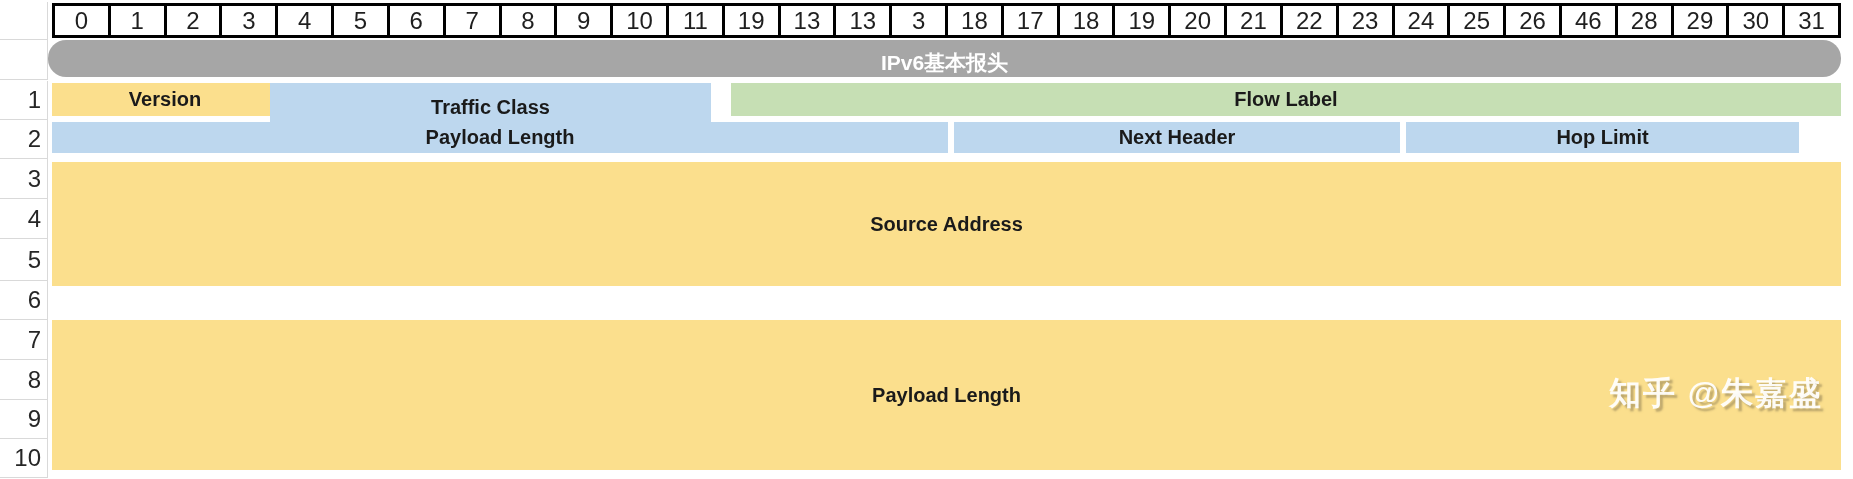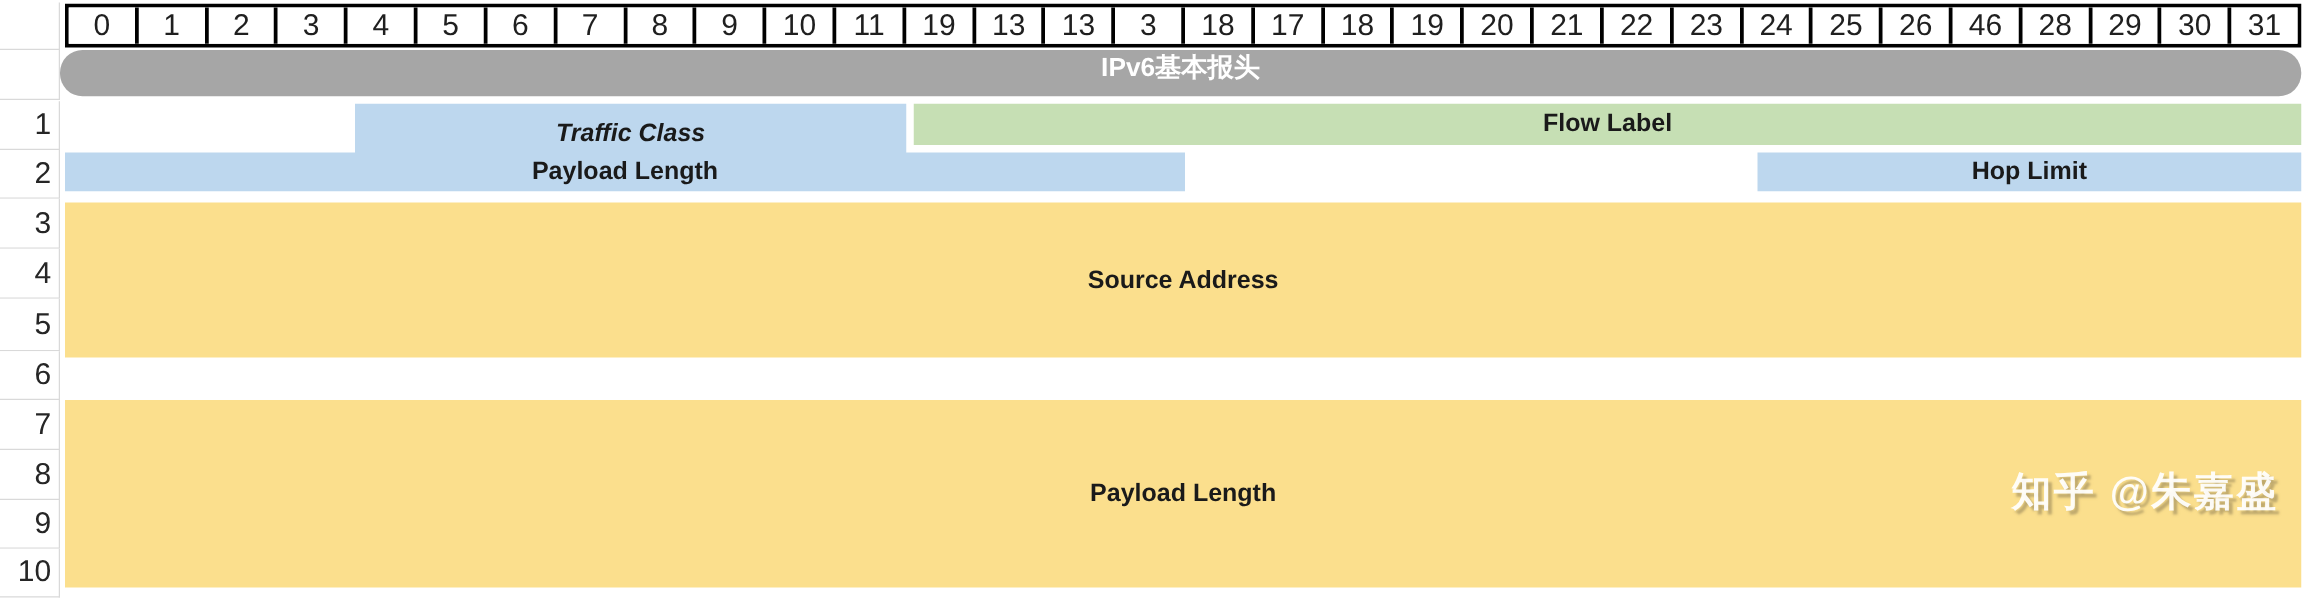--- a/index.html
+++ b/index.html
@@ -45,43 +45,43 @@
     border-left:3px solid var(--c-border);
     font-size:24px;font-weight:400;color:#1f1f1f;
     background:#ffffff;
   }
   .bit-cell:first-child{border-left:none;}
 
   
   .title-band{
     position:absolute;left:48px;top:40px;width:1793px;height:37px;
     background:var(--c-gray);
-    display:flex;align-items:flex-start;justify-content:center;
+    display:flex;align-items:flex-end;justify-content:center;
     color:#ffffff;font-size:21px;font-weight:700;border-radius:18px;
   }
 
   
   .field{
     position:absolute;
     display:flex;align-items:center;justify-content:center;
     font-size:20px;font-weight:700;color:var(--c-text);
     white-space:nowrap;
   }
   .fill-yellow{background:var(--c-yellow);}
   .fill-blue{background:var(--c-blue);}
   .fill-green{background:var(--c-green);}
 
   
   .f-version      {left:52px;  top:83px; width:226px;  height:33px;}
-  .f-traffic-class{left:284px; top:83px; width:441px;  height:49px;font-style:italic;}
+  .f-traffic-class{left:270px; top:83px; width:441px;  height:49px;}
   .f-flow-label   {left:731px; top:83px; width:1110px; height:33px;}
   
   .f-payload-len  {left:52px;  top:122px;width:896px;  height:31px;}
   .f-next-header  {left:954px; top:122px;width:446px;  height:31px;}
-  .f-hop-limit    {left:1406px;top:122px;width:435px;  height:31px;}
+  .f-hop-limit    {left:1406px;top:122px;width:393px;  height:31px;}
   
   .f-source-addr  {left:52px;  top:162px;width:1789px; height:124px;}
   .f-dest-block   {left:52px;  top:320px;width:1789px; height:150px;}
 
   
   .watermark{
     position:absolute;right:30px;top:372px;
     font-size:32px;font-weight:700;letter-spacing:2px;
     color:rgba(255,255,255,0.93);
     text-shadow:3px 3px 2px rgba(138,122,82,0.55);
@@ -140,29 +140,35 @@
       <div class="bit-cell">28</div>
       <div class="bit-cell">29</div>
       <div class="bit-cell">30</div>
       <div class="bit-cell">31</div>
     </div>
 
   <div class="title-band">
     <span>IPv6基本报头</span>
   </div>
 
+  <div class="field fill-yellow f-version">
+    <span>Version</span>
+  </div>
   <div class="field fill-blue f-traffic-class">
     <span>Traffic Class</span>
   </div>
   <div class="field fill-green f-flow-label">
     <span>Flow Label</span>
   </div>
 
   <div class="field fill-blue f-payload-len">
     <span>Payload Length</span>
+  </div>
+  <div class="field fill-blue f-next-header">
+    <span>Next Header</span>
   </div>
   <div class="field fill-blue f-hop-limit">
     <span>Hop Limit</span>
   </div>
 
   <div class="field fill-yellow f-source-addr">
     <span>Source Address</span>
   </div>
 
   <div class="field fill-yellow f-dest-block">

